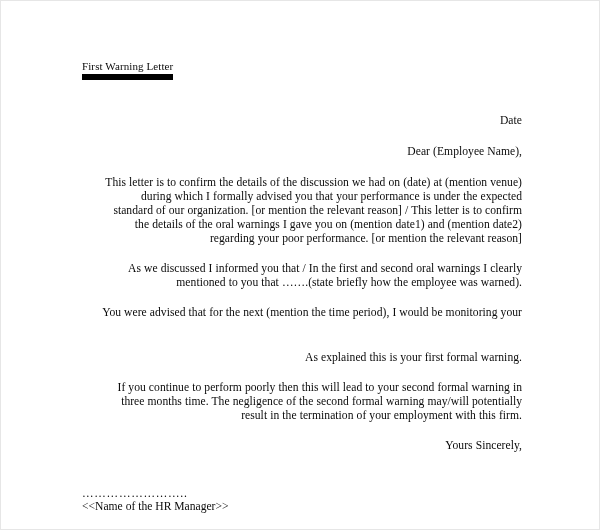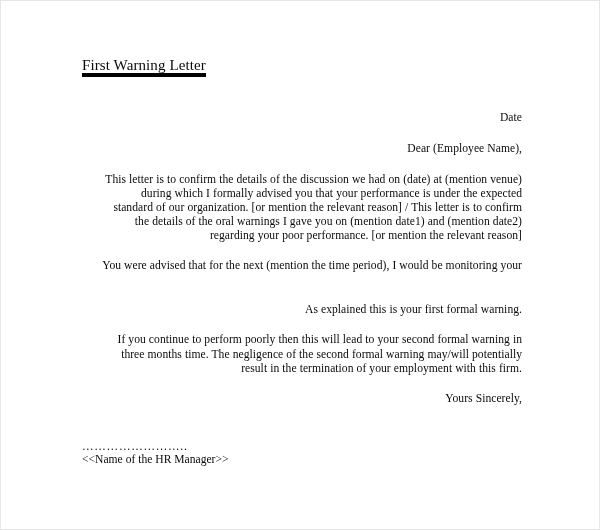--- a/index.html
+++ b/index.html
@@ -22,25 +22,25 @@
     border: 1px solid #e6e6e6;
     overflow: hidden;
   }
   .letter {
     position: absolute;
     left: 81px;
     top: 55px;
     width: 440px;
   }
   .doc-title {
-    font-size: 15px;
+    font-size: 11px;
     line-height: 14px;
     margin: 0 0 17px 0;
     display: inline-block;
-    border-bottom: 4px solid #000000;
+    border-bottom: 6px solid #000000;
     padding-bottom: 0.5px;
     letter-spacing: 0.1px;
   }
   .title-wrap {
     margin: 0 0 17px 0;
   }
   .para {
     font-size: 11.6px;
     line-height: 14.1px;
     margin: 0 0 16px 0;
@@ -97,20 +97,24 @@
     <p class="para salutation">Dear (Employee Name),</p>
 
     <p class="para">
       <span>This letter is to confirm the details of the discussion we had on (date) at (mention venue)</span><br>
       <span>during which I formally advised you that your performance is under the expected</span><br>
       <span>standard of our organization. [or mention the relevant reason]  / This letter is to confirm</span><br>
       <span>the details of the oral warnings I gave you on (mention date1) and (mention date2)</span><br>
       <span>regarding your poor performance. [or mention the relevant reason]</span>
     </p>
 
+    <p class="para">
+      <span>As we discussed I informed you that / In the first and second oral warnings I clearly</span><br>
+      <span>mentioned to you that …….(state briefly how the employee was warned).</span>
+    </p>
 
     <p class="para">
       <span>You were advised that for the next (mention the time period), I would be monitoring your</span><br>
       <br>
     </p>
 
     <p class="para">
       <span>As explained this is your first formal warning.</span>
     </p>
 

